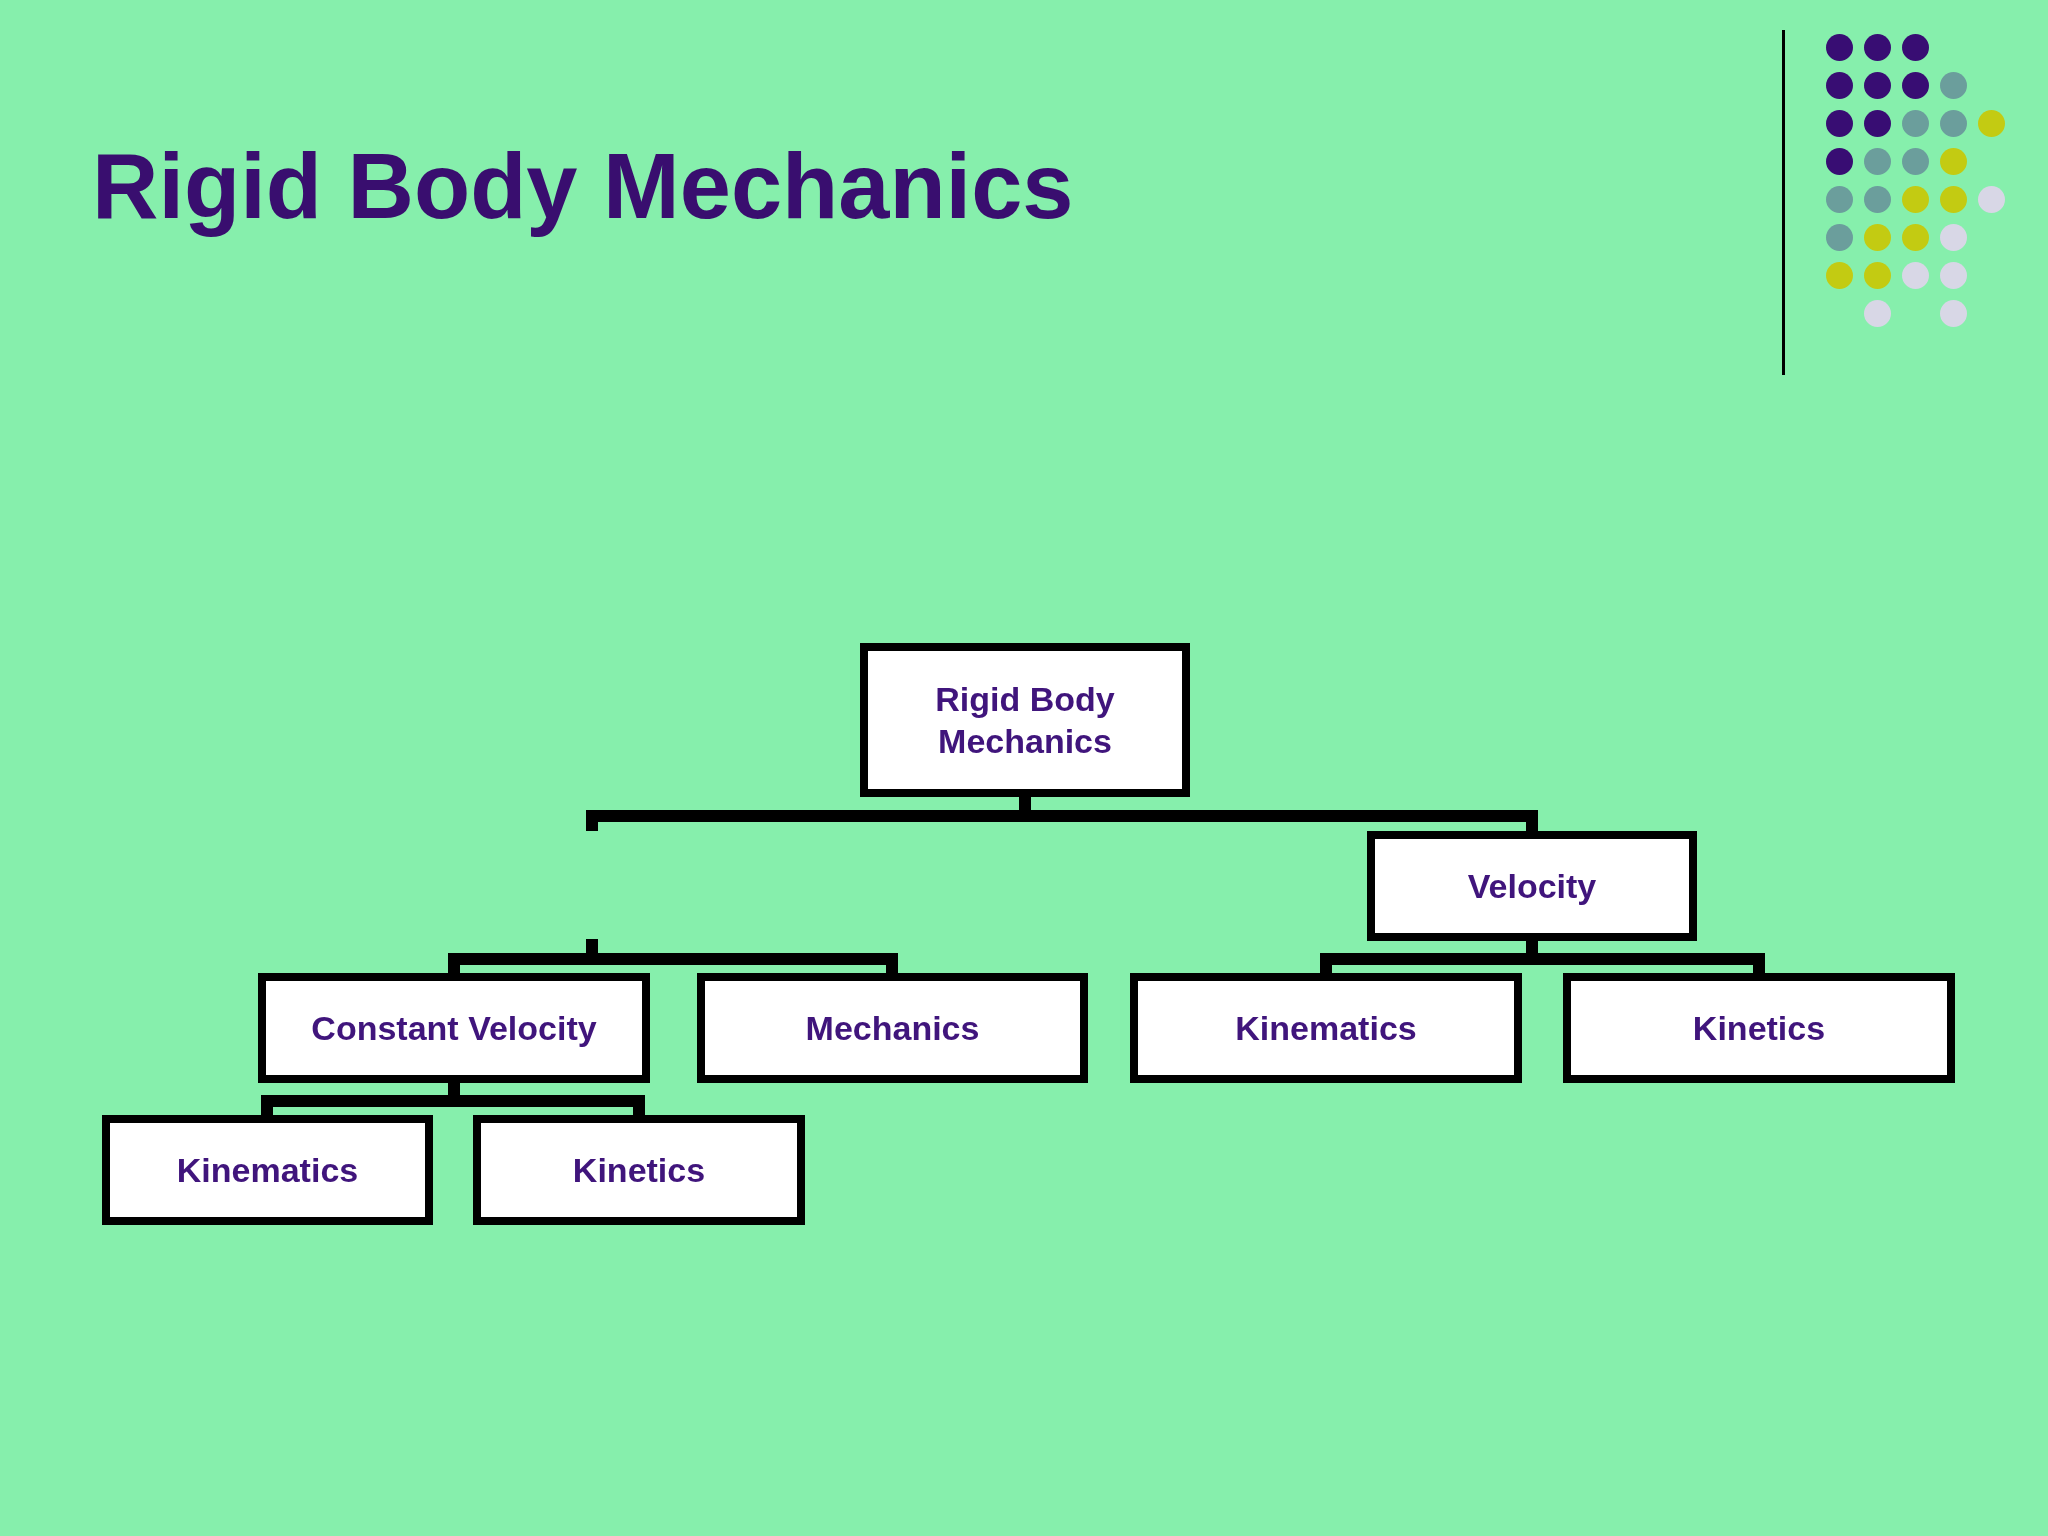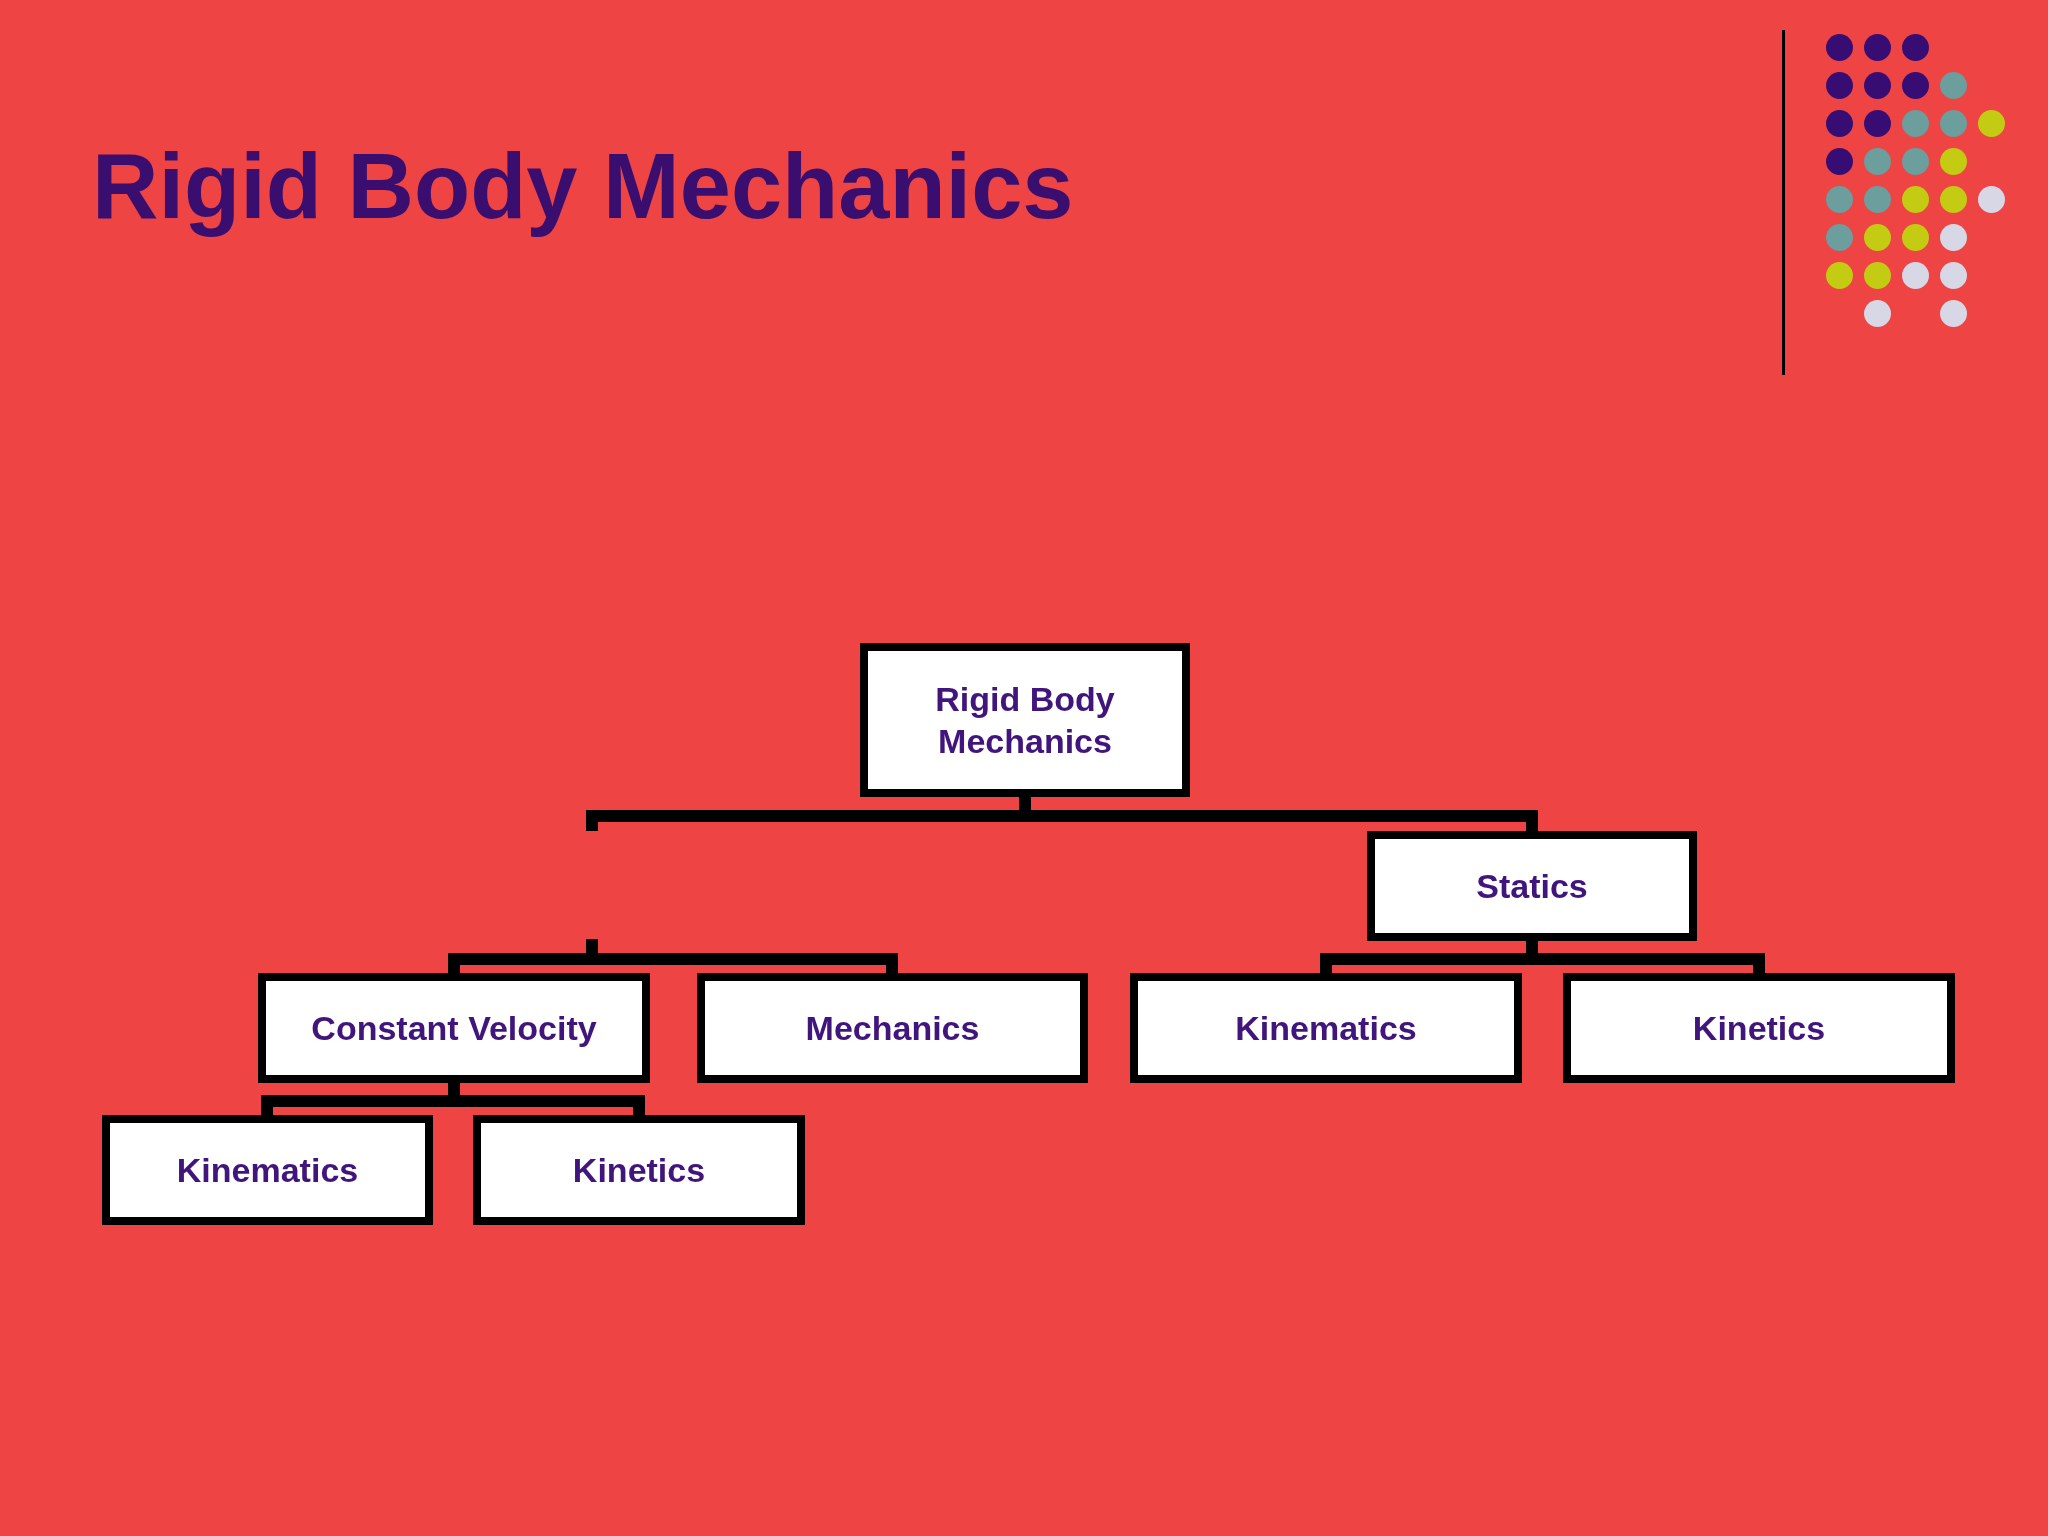--- a/index.html
+++ b/index.html
@@ -1,19 +1,19 @@
 <!DOCTYPE html>
 <html style="--title_text: #390e6f; --node_text: #40157c; --line: #000000; --dot_purple: #380d73; --dot_teal: #6b9e9c; --dot_yellow: #c3cb12; --dot_lavender: #d8d7e6;"><head>
 <meta charset="utf-8">
 <style>
   html,body{margin:0;padding:0;background:#fff;}
   #slide{
     position:relative;
     width:2048px;height:1536px;
-    background:#ef4444;
+    background:#86efac;
     overflow:hidden;
     font-family:"Liberation Sans", sans-serif;
   }
   #title{
     position:absolute;
     left:92px;top:138px;
     font-size:92px;
     font-weight:bold;
     line-height:1.05;
     color:var(--title_text,#390e6f);
@@ -122,21 +122,21 @@
   <div class="line h" style="left:261px;top:1095px;width:384px;"></div>
   <div class="line v" style="left:261px;top:1095px;height:20px;"></div>
   <div class="line v" style="left:633px;top:1095px;height:20px;"></div>
 
   <div class="node" style="left:860px;top:643px;width:330px;height:154px;">
     <span class="node-label">Rigid Body Mechanics</span>
   </div>
 
 
   <div class="node" style="left:1367px;top:831px;width:330px;height:110px;">
-    <span class="node-label">Statics</span>
+    <span class="node-label">Velocity</span>
   </div>
 
   <div class="node" style="left:258px;top:973px;width:392px;height:110px;">
     <span class="node-label">Constant Velocity</span>
   </div>
 
   <div class="node" style="left:697px;top:973px;width:391px;height:110px;">
     <span class="node-label">Mechanics</span>
   </div>
 

